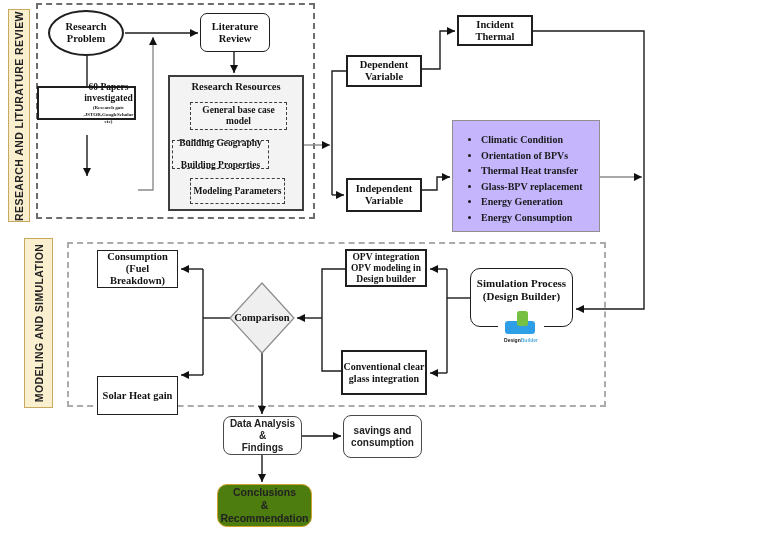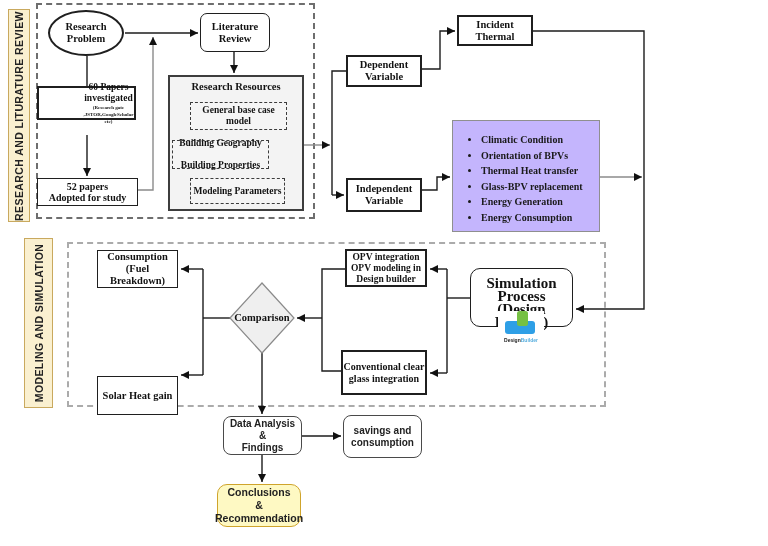--- a/index.html
+++ b/index.html
@@ -39,26 +39,26 @@
   .indv{left:346px;top:178px;width:76px;height:34px;}
   .varpanel{left:452px;top:120px;width:148px;height:112px;background:#c4b5fd;border:1px solid #8f8f8f;
             align-items:flex-start;justify-content:flex-start;}
   .varpanel ul{margin:11px 0 0 0;padding:0 0 0 28px;list-style:disc;}
   .varpanel li{font-size:10px;line-height:15.5px;font-weight:bold;text-align:left;color:#1a1a1a;}
   .consum{left:97px;top:250px;width:81px;height:38px;border-width:1.5px;}
   .solar{left:97px;top:355px;width:81px;height:39px;border-width:1.5px;margin-top:21px;}
   .opvbox{left:345px;top:249px;width:82px;height:38px;font-size:9.5px;line-height:11px;}
   .convbox{left:341px;top:350px;width:86px;height:45px;font-size:10px;line-height:12px;}
   .simbox{left:470px;top:268px;width:103px;height:59px;border-radius:10px;border-width:1.5px;
-          justify-content:flex-start;padding-top:8px;font-size:15px;line-height:13px;}
+          justify-content:flex-start;padding-top:8px;font-size:11px;line-height:13px;}
   .diamondlabel{left:226px;top:311px;width:72px;height:14px;background:transparent;border:none;
           font-size:10.5px;z-index:2;}
   .dataan{left:223px;top:416px;width:79px;height:39px;border-radius:8px;border-color:#4a4a4a;border-width:1.5px;}
   .poten{left:343px;top:415px;width:79px;height:43px;border-radius:8px;border-color:#4a4a4a;border-width:1.5px;}
-  .concl{left:217px;top:484px;width:84px;height:43px;border-radius:10px;background:#fef9c3;
+  .concl{left:217px;top:484px;width:95px;height:43px;border-radius:10px;background:#4d7c0f;
          border:1.5px solid #cfa42c;font-size:10.5px;line-height:13px;}
   
   .dblogo{left:498px;top:311px;width:46px;height:37px;background:#fff;z-index:4;}
   .dbgreen{position:absolute;left:19px;top:0;width:11px;height:15px;background:#76c043;border-radius:2.5px;}
   .dbblue{position:absolute;left:7px;top:10px;width:30px;height:13px;background:#2e9fe6;border-radius:3px;}
   .dbtxt{position:absolute;left:0;top:26px;width:46px;text-align:center;
          font-family:"Liberation Sans",sans-serif;font-size:5px;line-height:6px;font-weight:bold;}
   .dbtxt .d{color:#1c1c1c;} .dbtxt .b{color:#57aede;font-weight:bold;}
   
   svg.conn{position:absolute;left:0;top:0;z-index:1;}
@@ -117,24 +117,20 @@
   <div class="node litrev">
     <span>Literature Review</span>
   </div>
   <div class="node ellipse">
     <span>Research Problem</span>
   </div>
   <div class="node p60">
     <span>60 Papers investigated</span>
     <span class="sub">(Research gate ,JSTOR,GoogleScholar etc)</span>
   </div>
-  <div class="node p52">
-    <span>52 papers</span>
-    <span>Adopted for study</span>
-  </div>
   <div class="node rrpanel">
     <span>Research Resources</span>
   </div>
   <div class="rrsub rr1">
     <span>General base case model</span>
   </div>
   <div class="rrsub rr2">
     <span>Building Geography</span>
     <span>Building Properties</span>
   </div>

